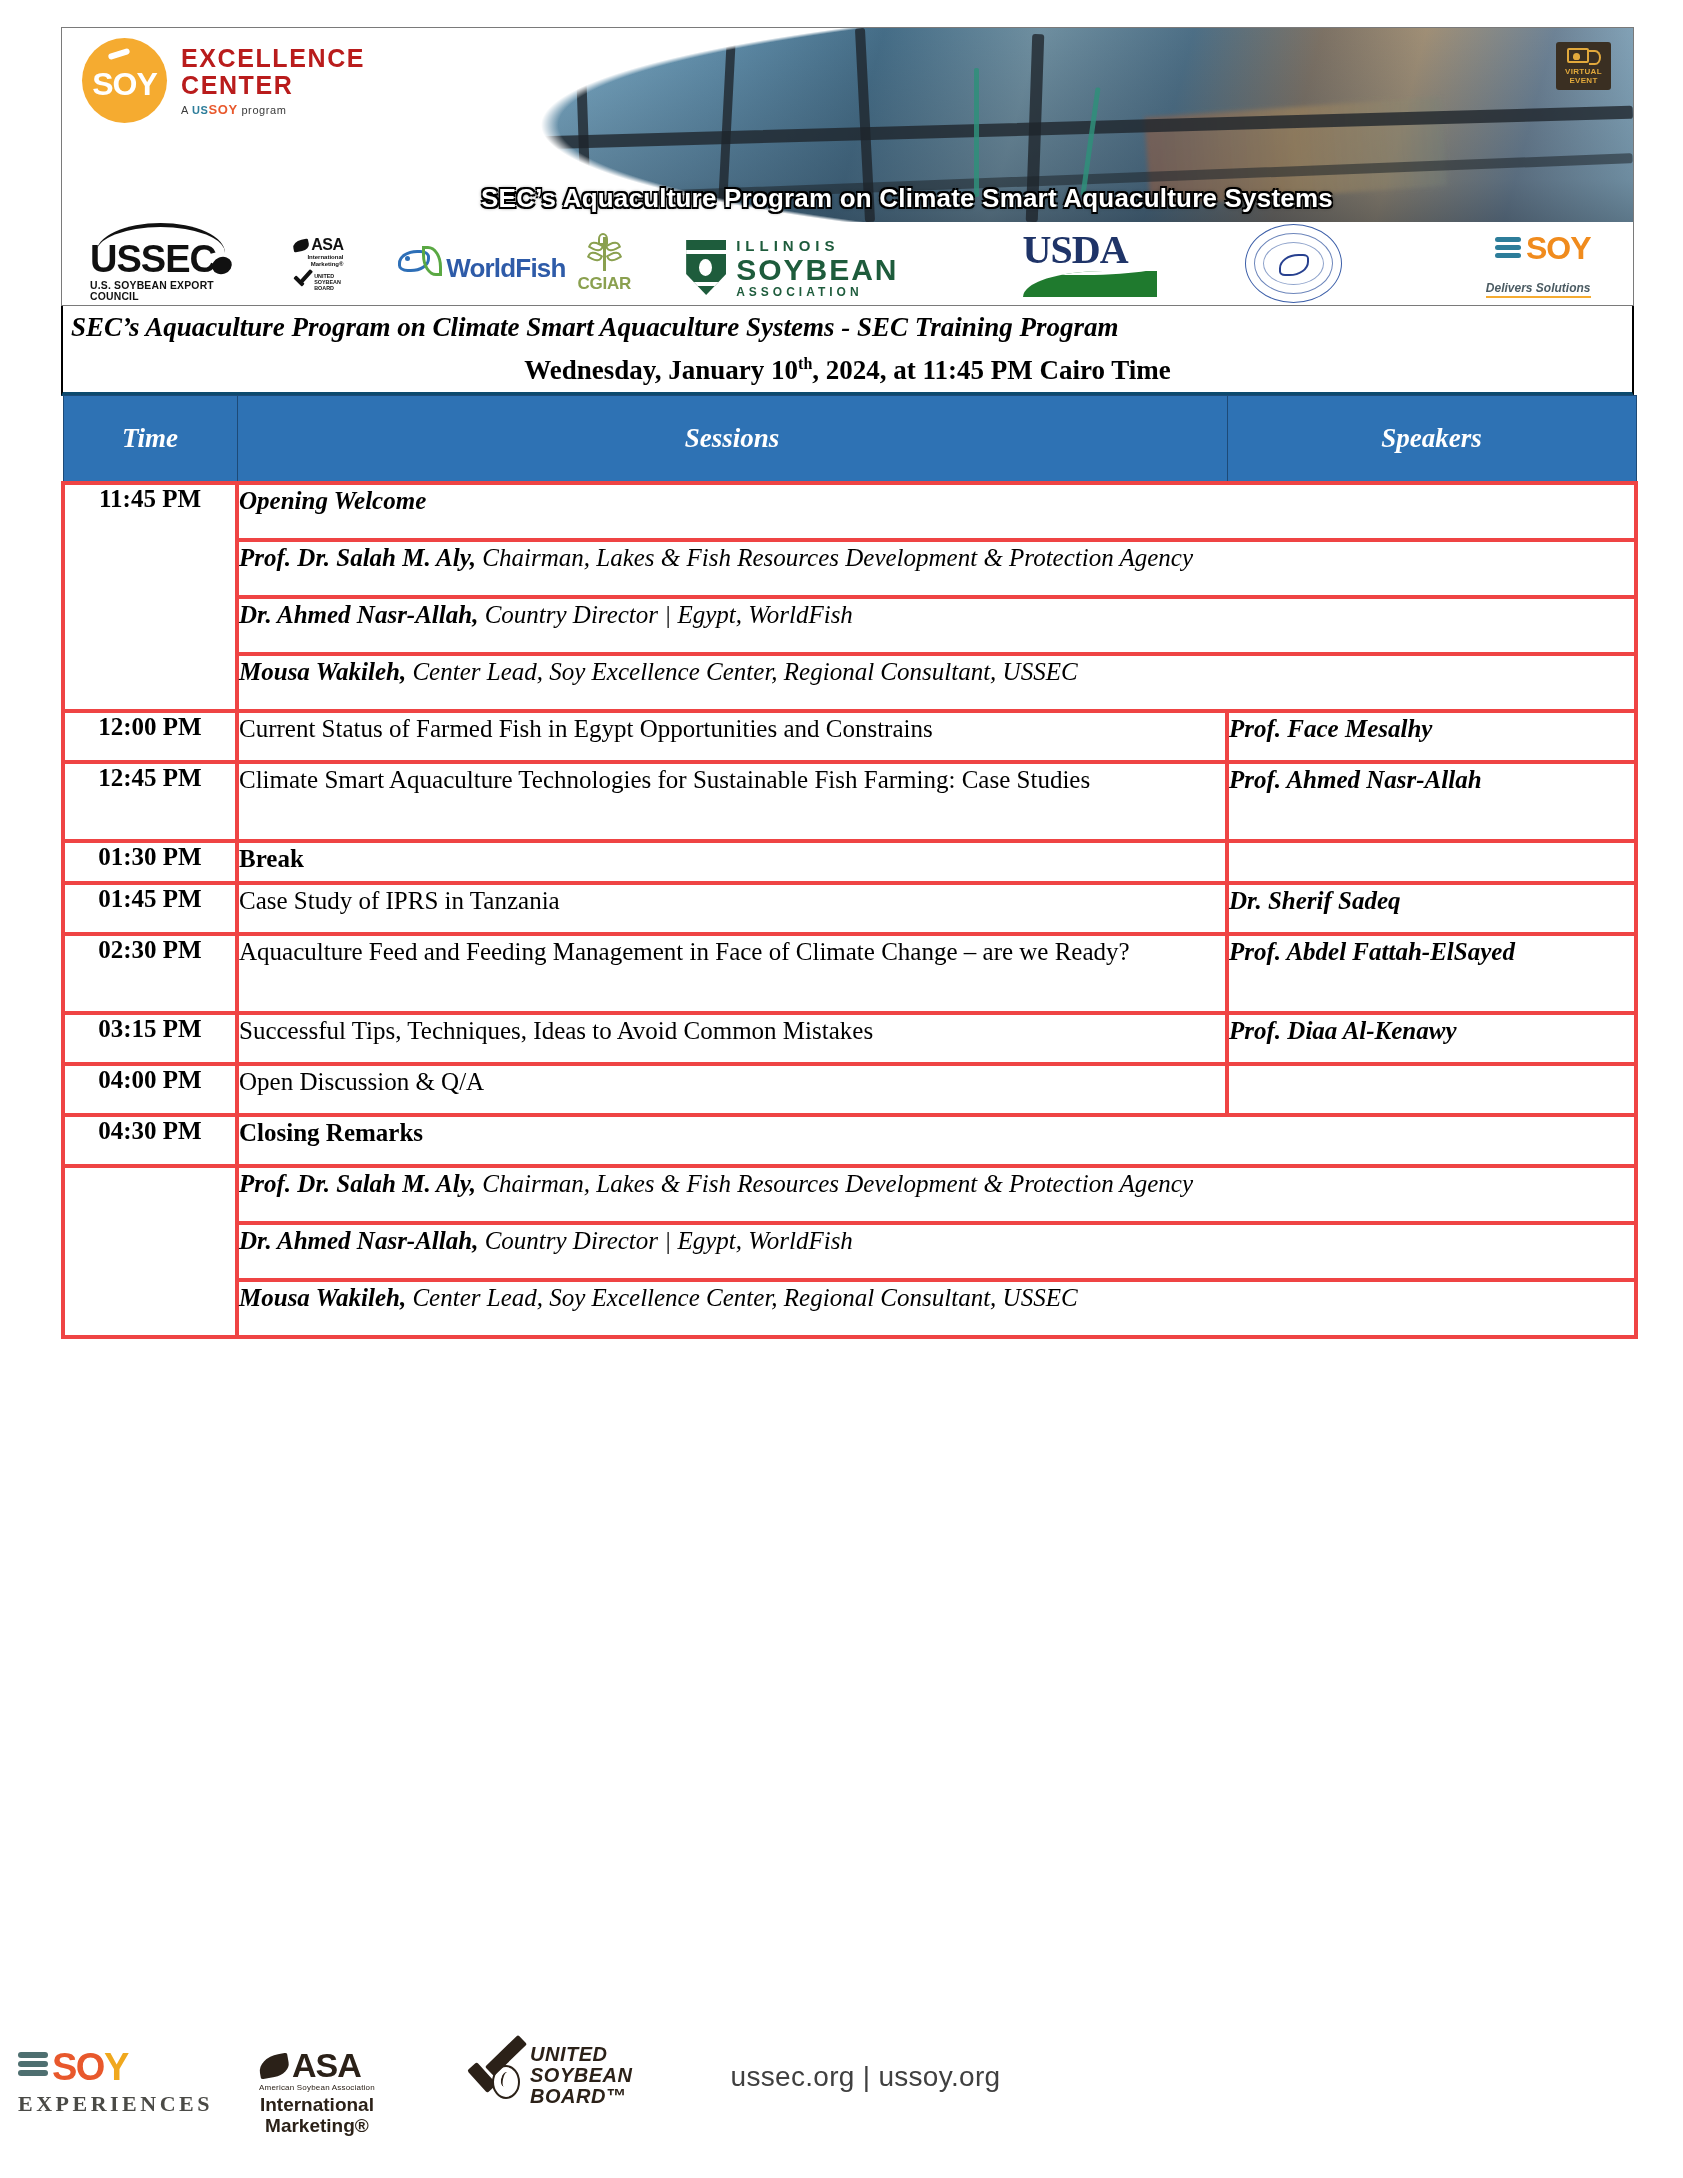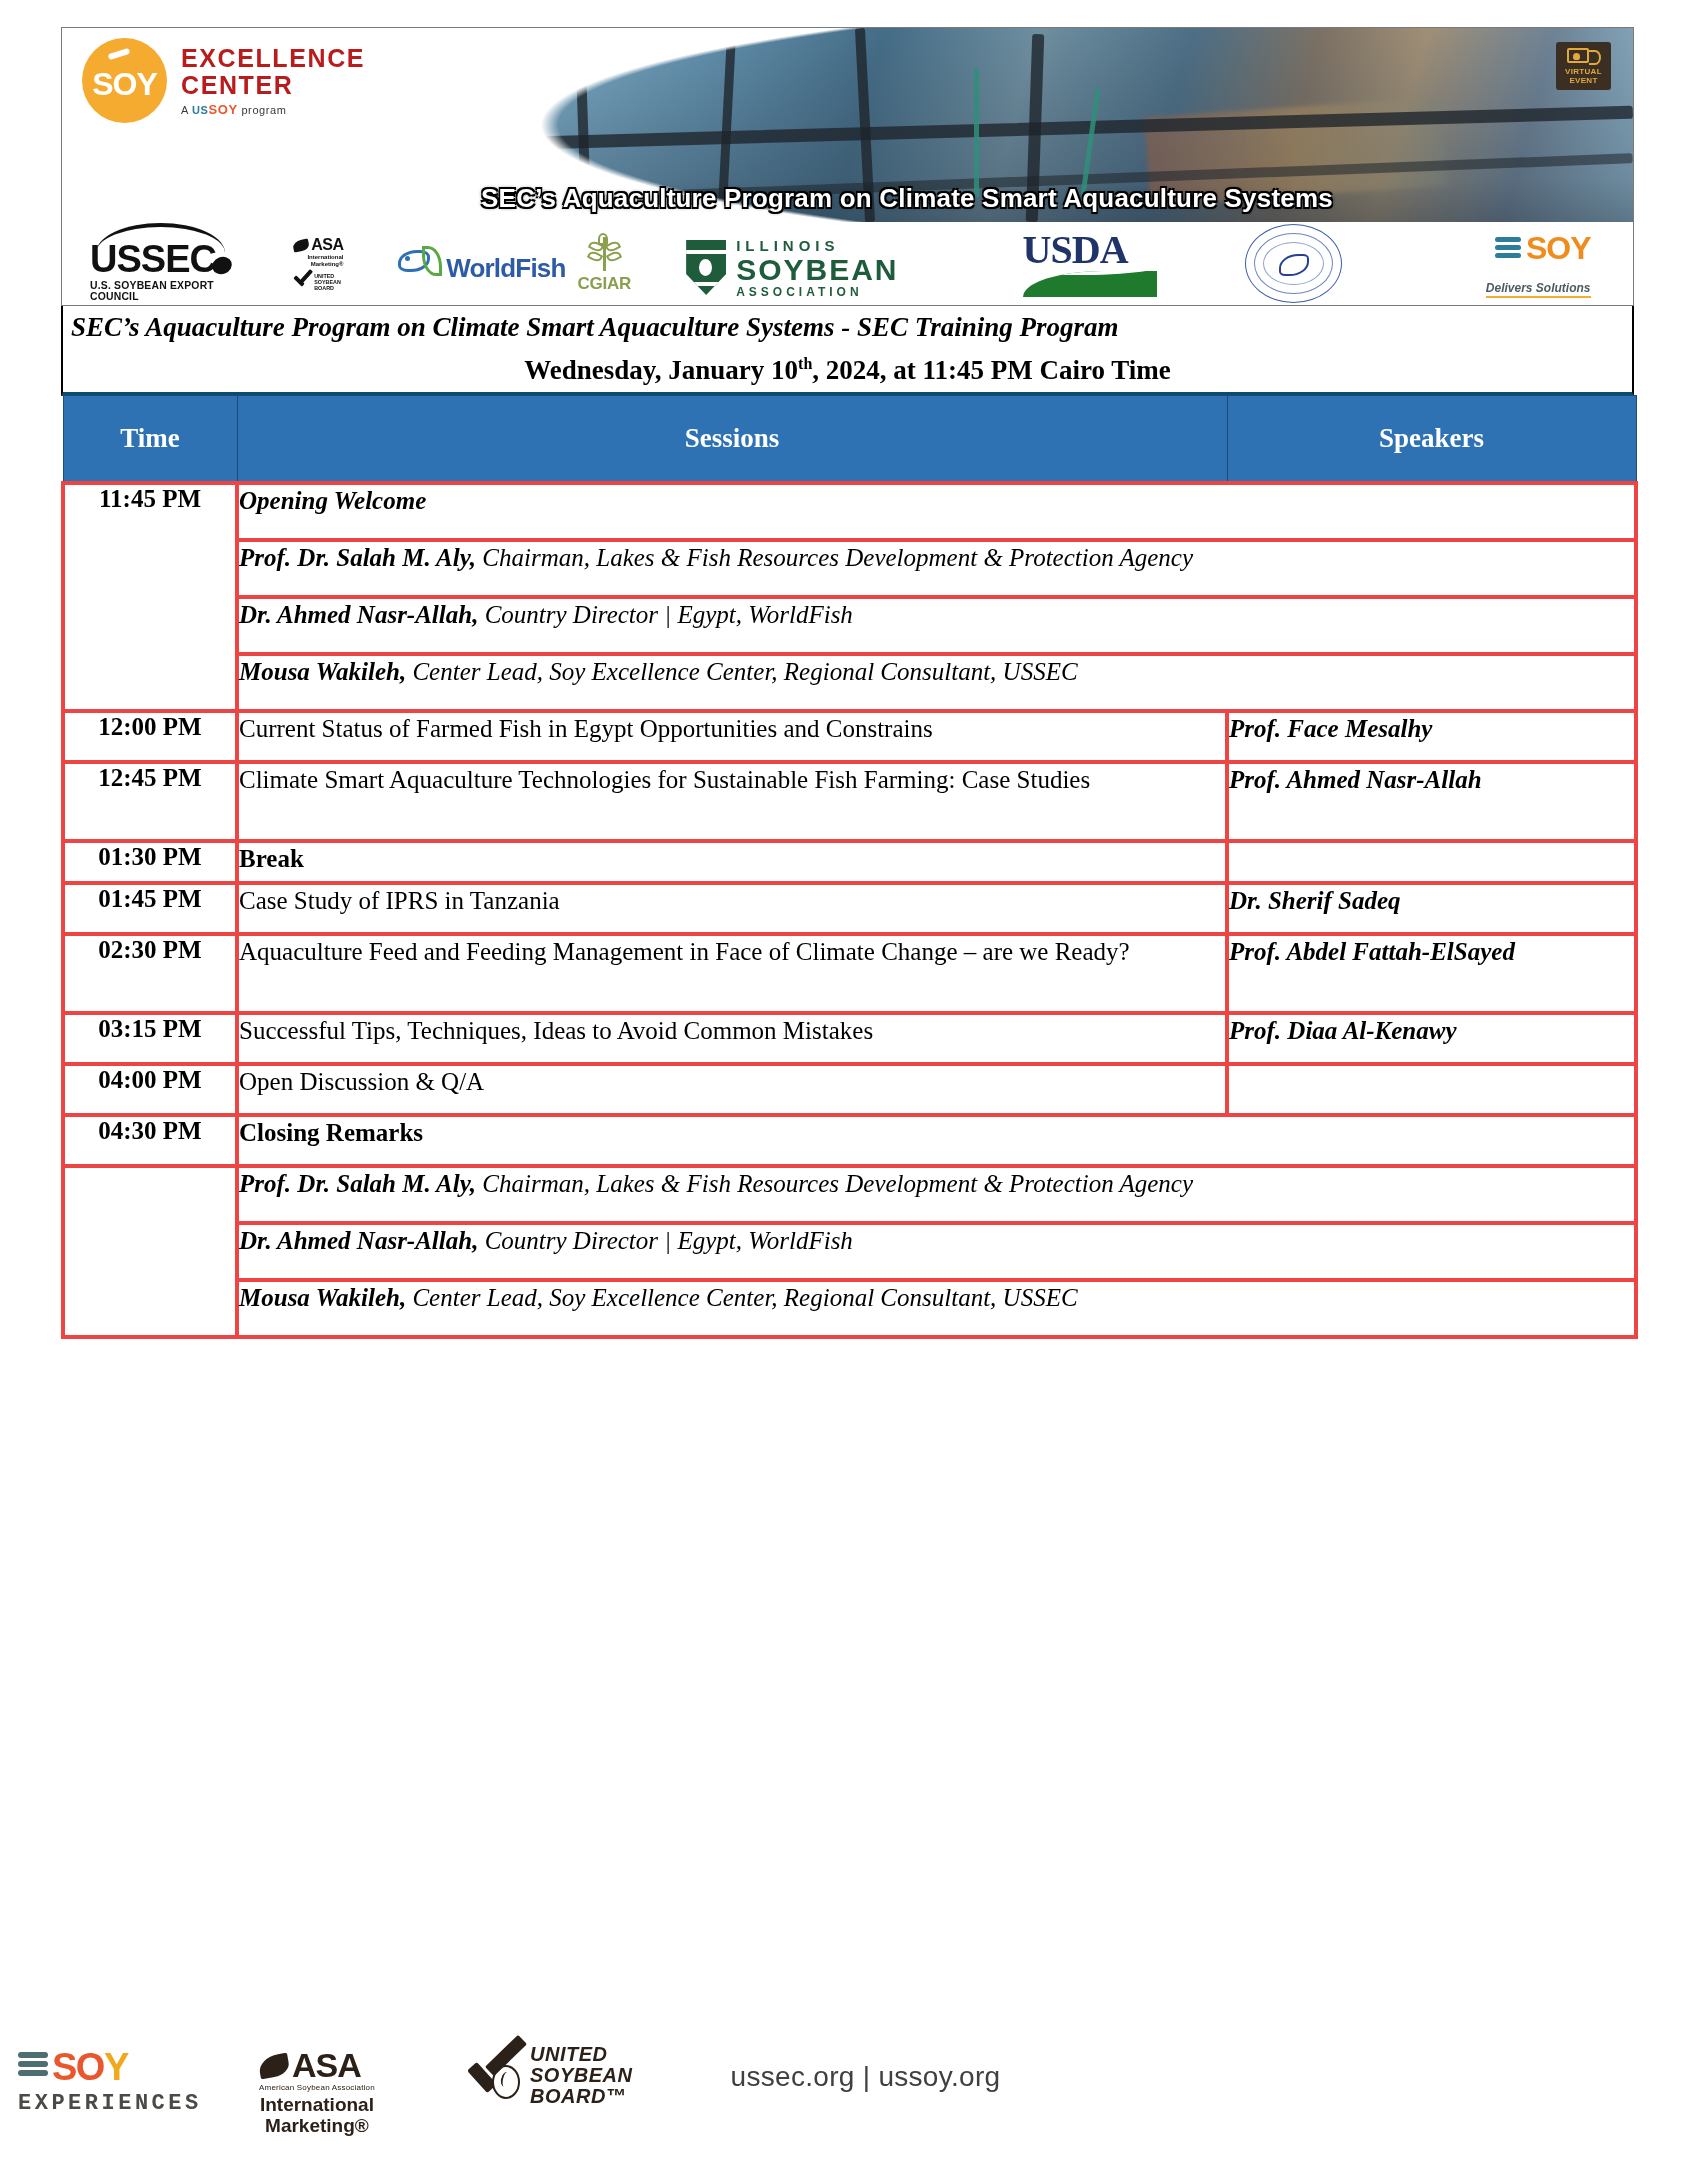--- a/index.html
+++ b/index.html
@@ -483,20 +483,21 @@
   }
   table.agenda thead th {
     background: #2e72b4;
     color: #ffffff;
     font-weight: bold;
     font-size: 27px;
     text-align: center;
     height: 85px;
     vertical-align: middle;
     border: 1px solid #1d4a77;
+    font-style: italic;
   }
   col.c-time     { width: 174px; }
   col.c-session  { width: 990px; }
   col.c-speaker  { width: 409px; }
 
   td.time {
     font-weight: bold;
     font-size: 25px;
     text-align: center;
     padding: 8px 4px 6px 4px;
@@ -545,21 +546,21 @@
   .ussoy-exp .us-mark2 span:nth-child(2) { top: 11px; }
   .ussoy-exp .us-mark2 span:nth-child(3) { top: 20px; }
   .ussoy-exp .soy2 {
     font-family: "Liberation Sans", "DejaVu Sans", sans-serif;
     font-weight: bold; font-size: 38px; letter-spacing: -1.5px;
   }
   .ussoy-exp .soy2 .s { color: #e8582c; }
   .ussoy-exp .soy2 .o { color: #e8582c; }
   .ussoy-exp .soy2 .y { color: #f0a81d; }
   .ussoy-exp .exp {
-    font-family: Liberation Mono, monospace;
+    font-family: Liberation Serif, serif;
     font-weight: bold; font-size: 22px; letter-spacing: 3.5px; color: #4a4a46; margin-top: 2px;
   }
 
   .asa-footer { left: 259px; top: 14px; flex-direction: column; align-items: center; }
   .asa-footer .top { display: flex; align-items: center; gap: 3px; }
   .asa-footer .swoosh2 {
     width: 30px; height: 22px; background: #2b2118;
     border-radius: 70% 8% 55% 8%; transform: rotate(-10deg);
   }
   .asa-footer .asa2 {

